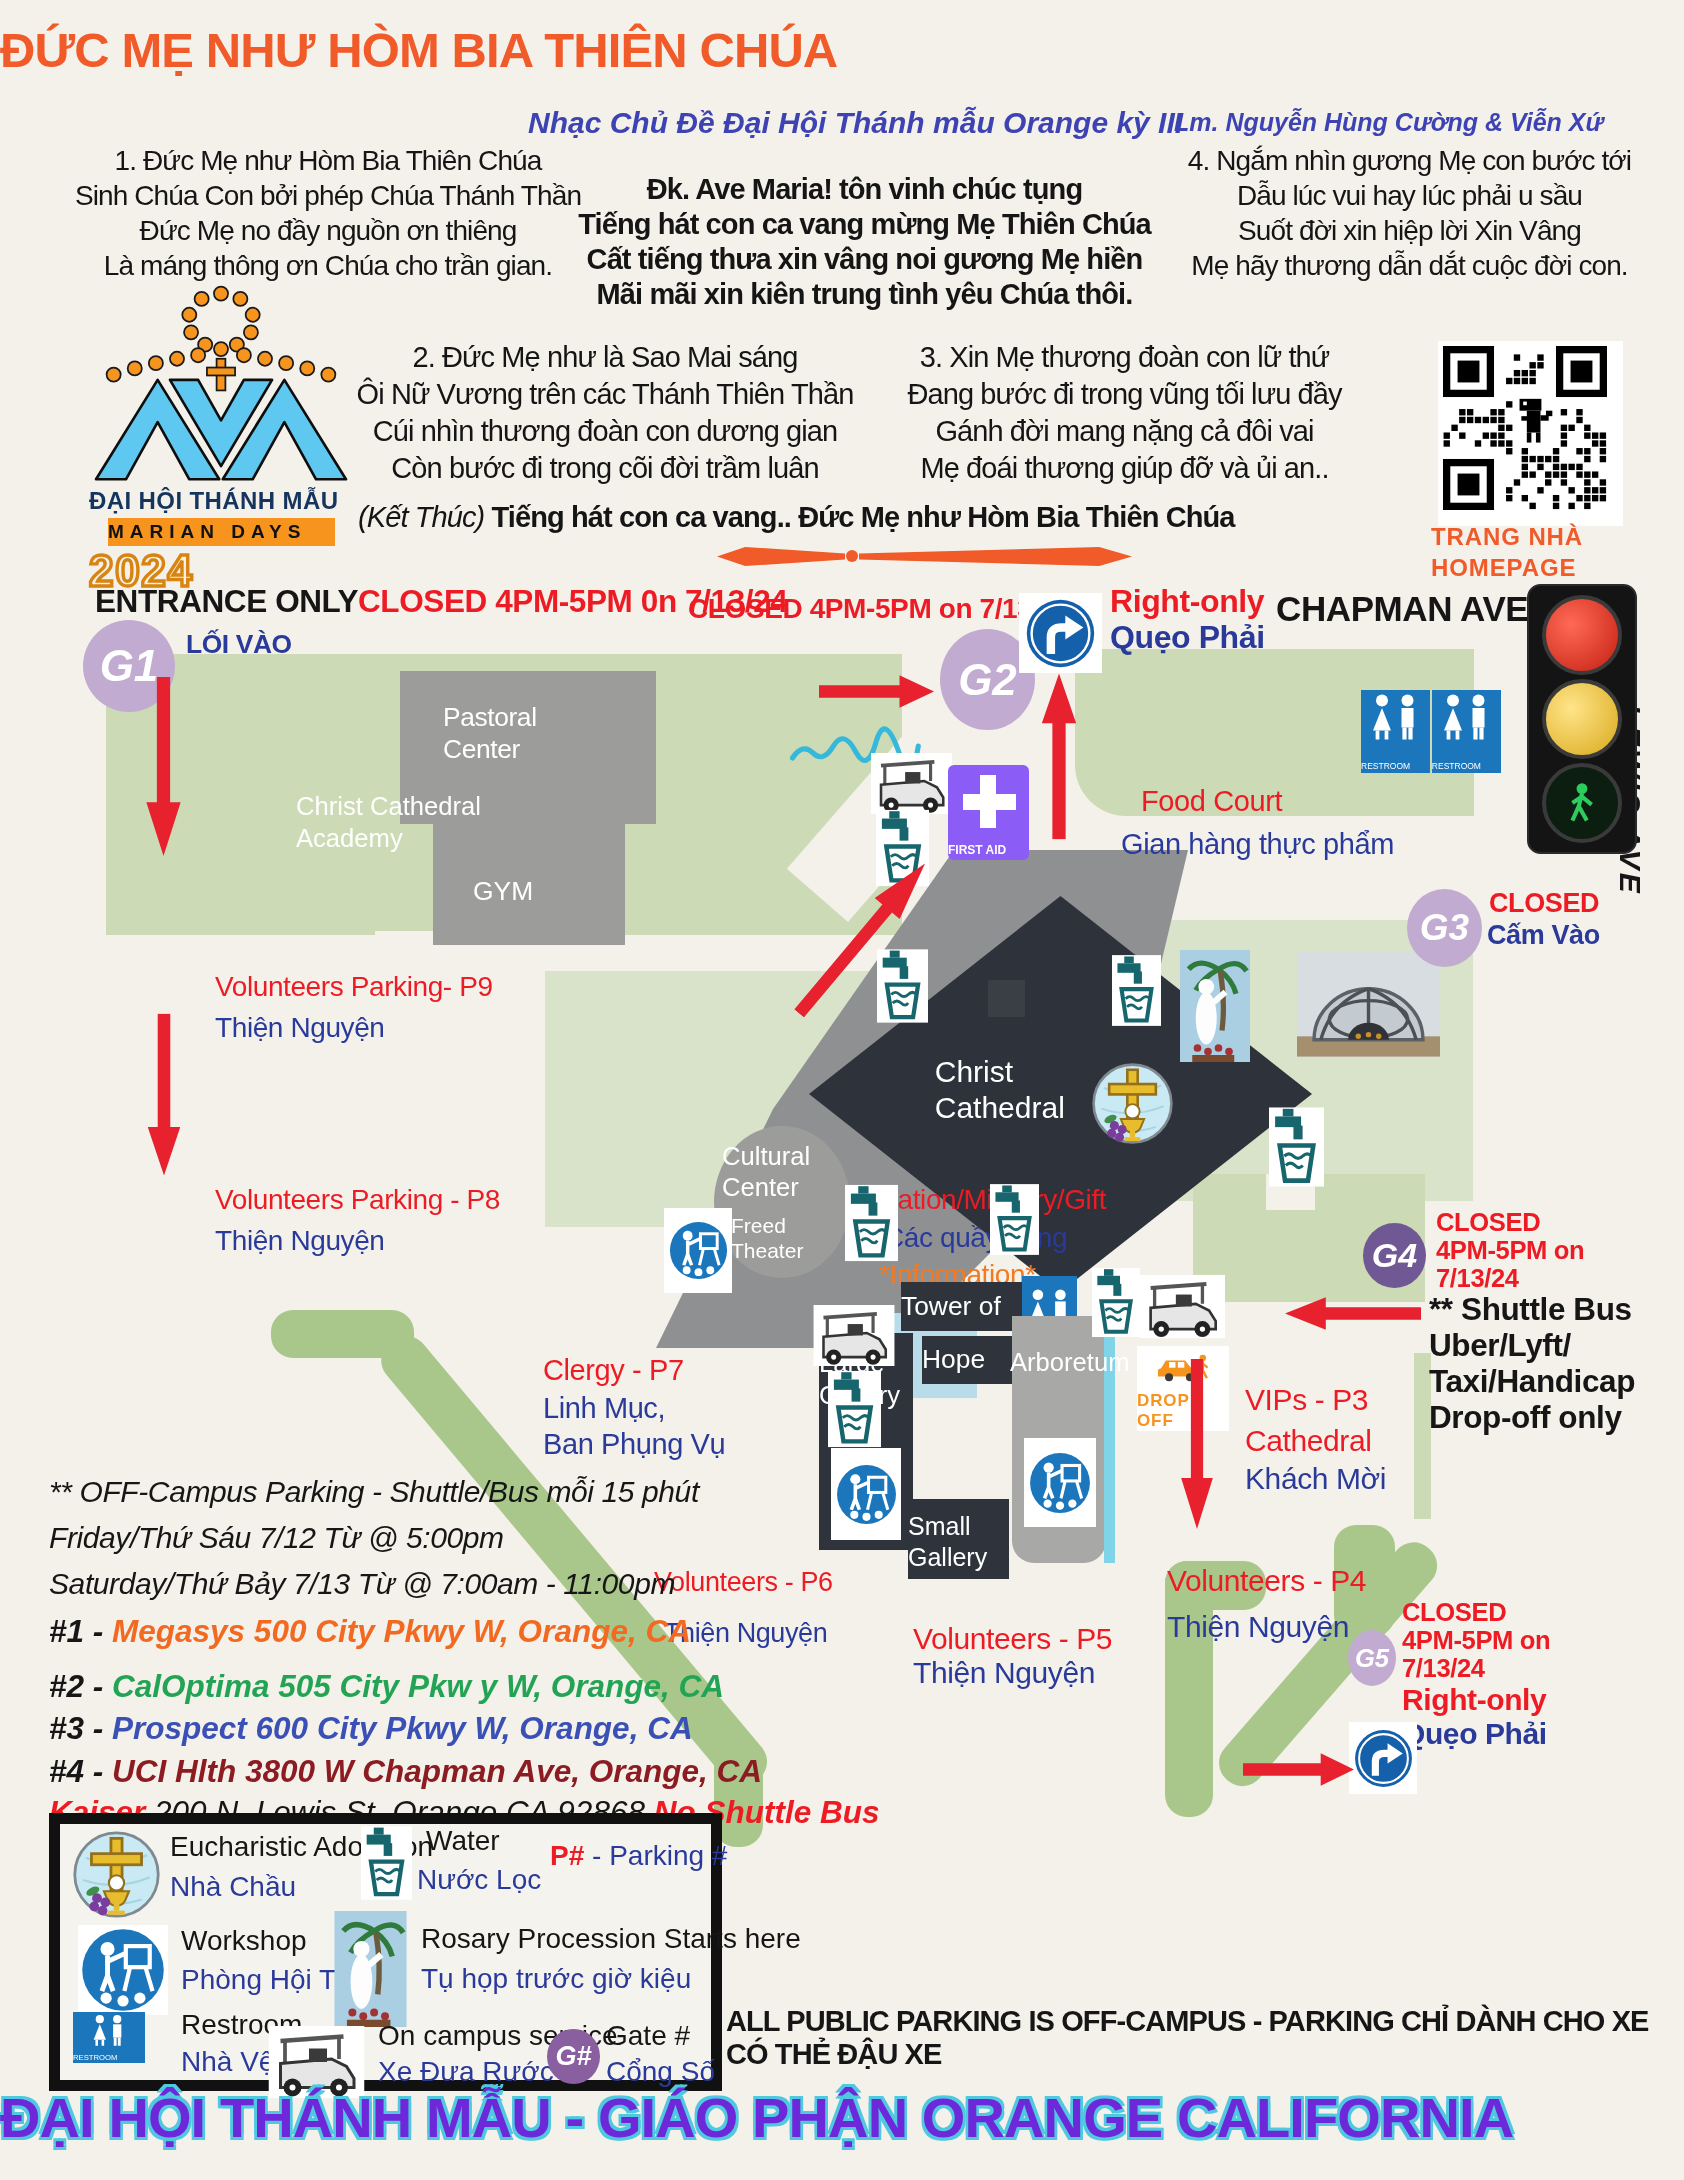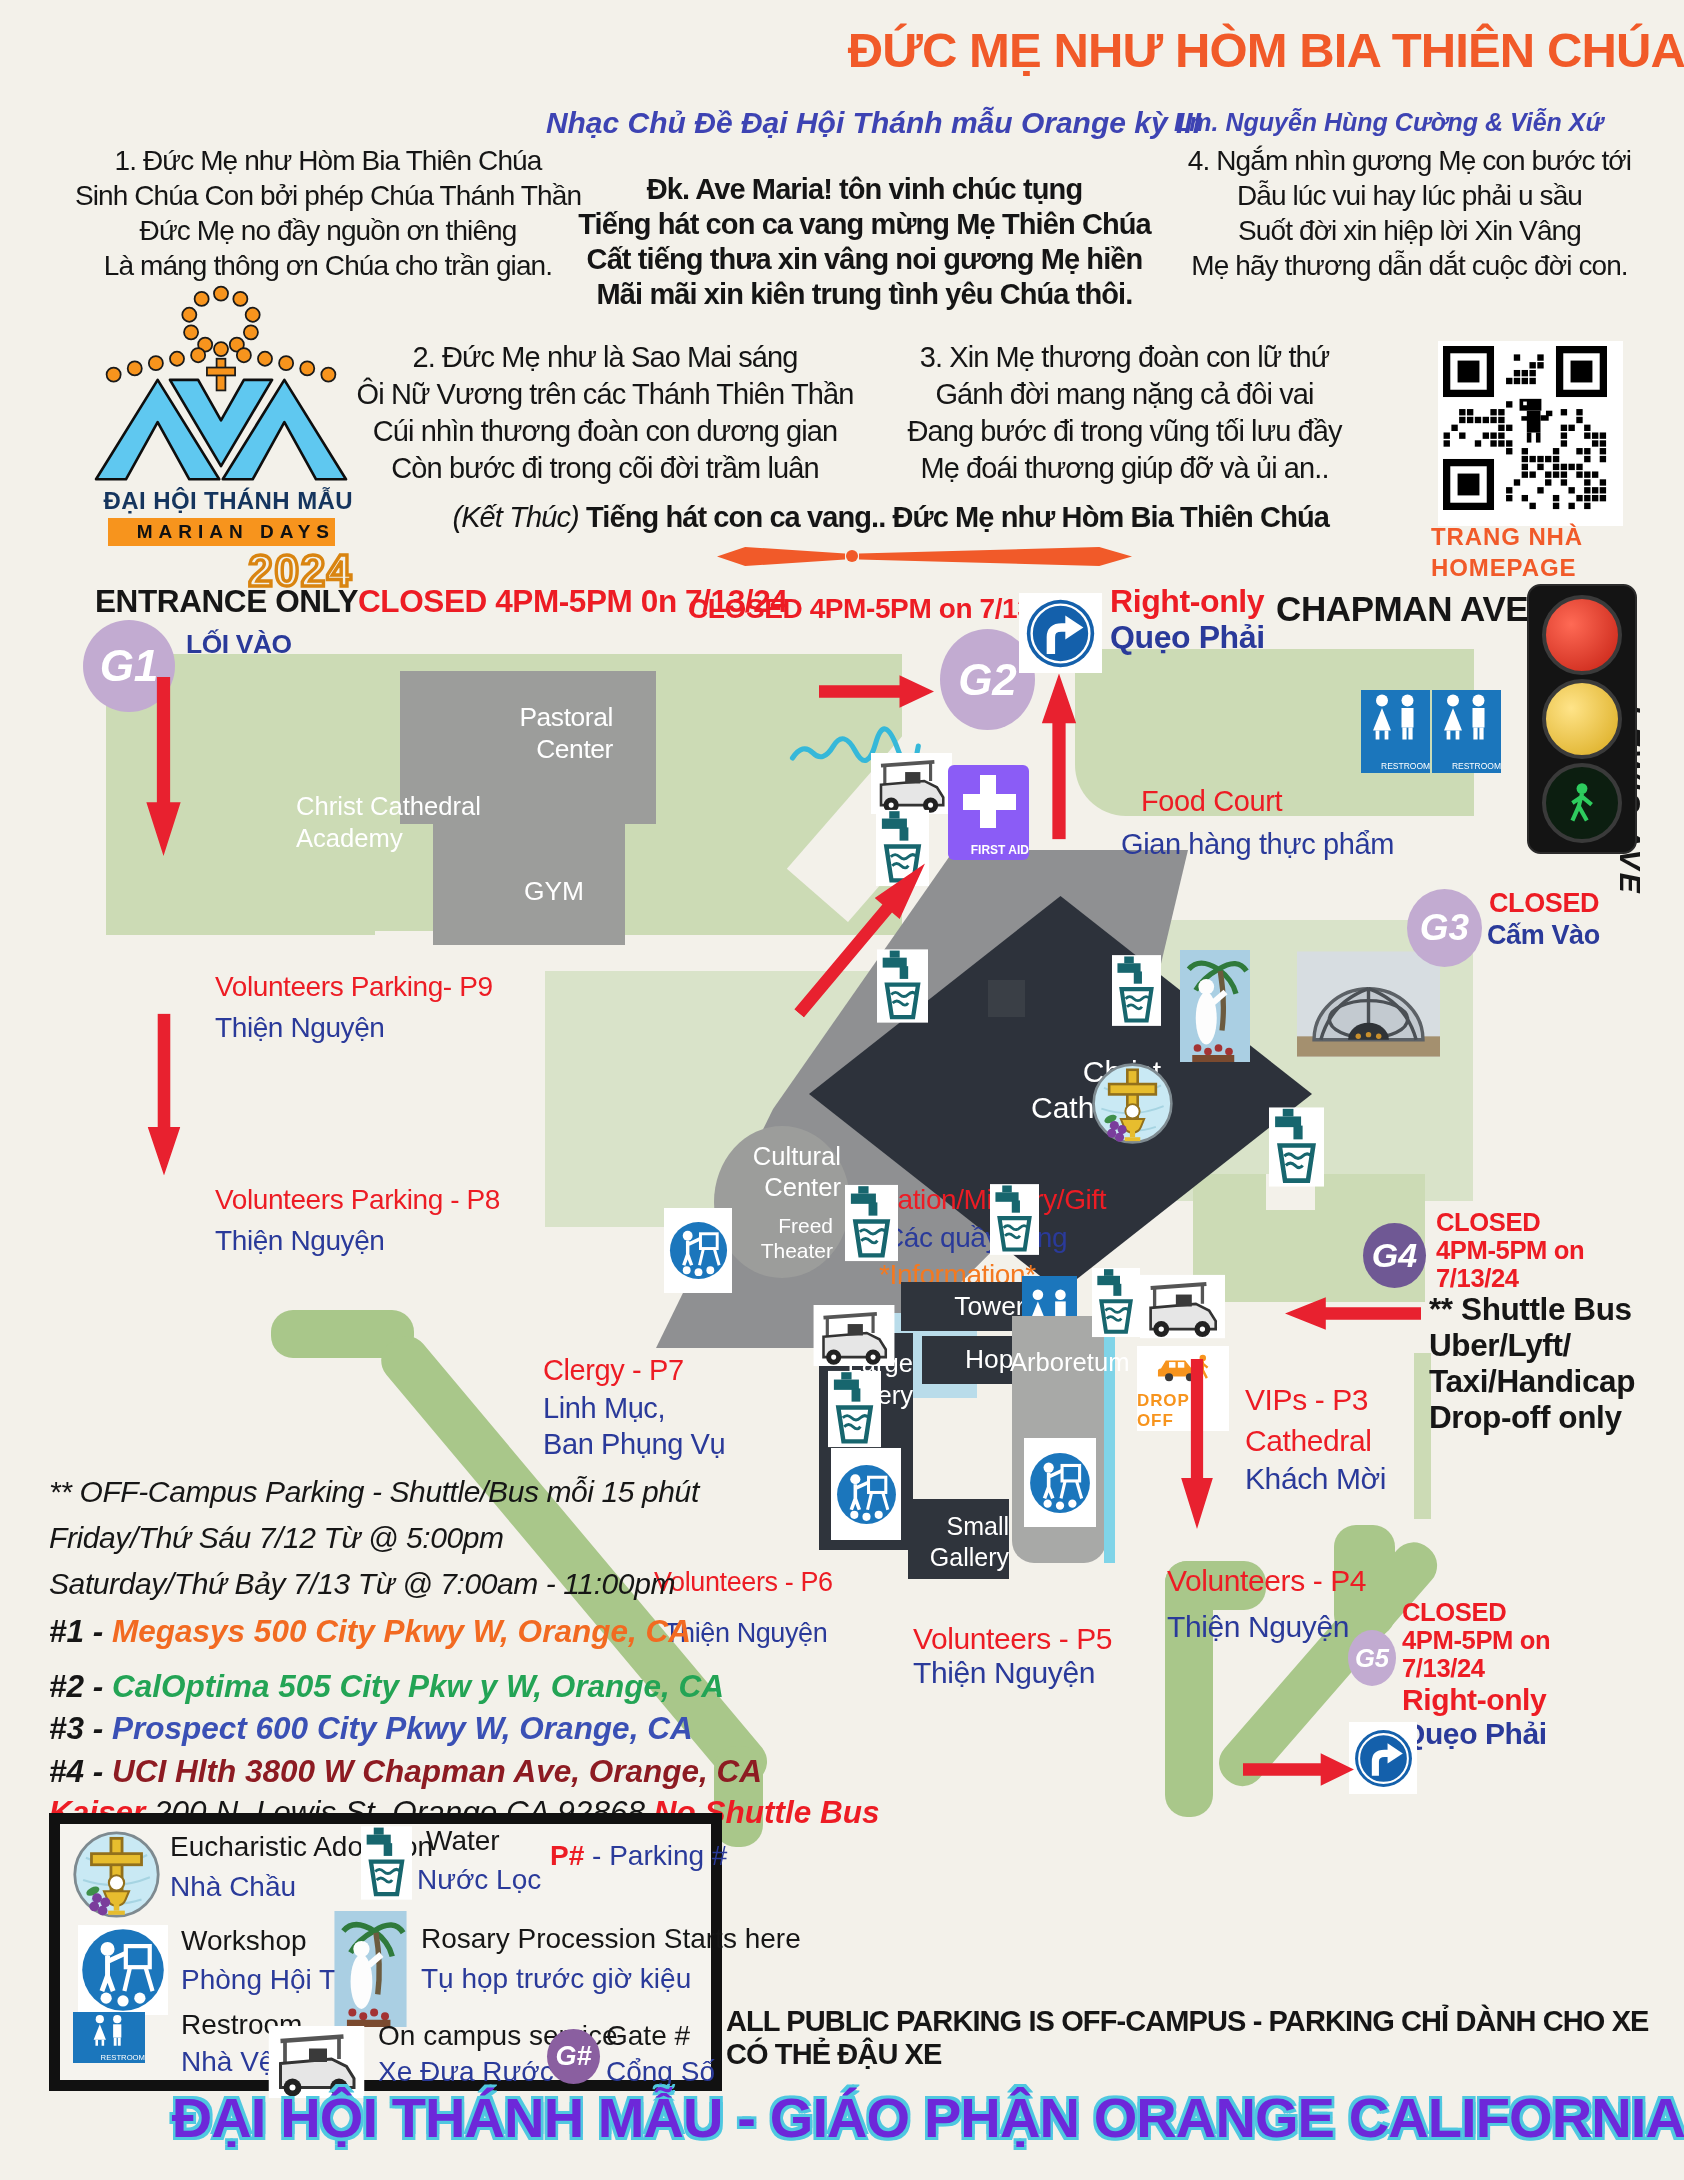--- a/index.html
+++ b/index.html
@@ -1,19 +1,19 @@
 <!DOCTYPE html>
 <html style="font-size:13.6px"><head>
 <meta charset="utf-8">
 <style>
   html,body{margin:0;padding:0;}
   body{font-family:"Liberation Sans",sans-serif;background:#e8e6df;}
   .page{position:relative;width:1685px;height:2181px;background:#f3f1ea;overflow:hidden;}
   .abs{position:absolute;}
-  .ctr{text-align:right;}
+  .ctr{text-align:left;}
   .r{color:#ed1c24;}
   .b{color:#2a3a9a;}
   .o{color:#f47920;}
   .blk{color:#161616;}
   .bold{font-weight:bold;}
   .it{font-style:italic;}
   .lyr{font-size:28px;line-height:35px;letter-spacing:-0.9px;color:#151515;text-align:center;}
   .lyr2{font-size:29px;line-height:37px;letter-spacing:-0.9px;color:#151515;text-align:center;}
   .chorus{font-size:29px;line-height:35px;font-weight:bold;letter-spacing:-0.9px;color:#151515;text-align:center;}
   .maplabel{font-weight:bold;letter-spacing:-0.4px;white-space:nowrap;}
@@ -167,22 +167,22 @@
     <div>Mẹ hãy thương dẫn dắt cuộc đời con.</div>
   </div>
   <div class="abs lyr2" style="left:328px;top:339px;width:554px">
     <div>2. Đức Mẹ như là Sao Mai sáng</div>
     <div>Ôi Nữ Vương trên các Thánh Thiên Thần</div>
     <div>Cúi nhìn thương đoàn con dương gian</div>
     <div>Còn bước đi trong cõi đời trầm luân</div>
   </div>
   <div class="abs lyr2" style="left:852px;top:339px;width:545px">
     <div>3. Xin Mẹ thương đoàn con lữ thứ</div>
+    <div>Đang bước đi trong vũng tối lưu đầy</div>
     <div>Gánh đời mang nặng cả đôi vai</div>
-    <div>Đang bước đi trong vũng tối lưu đầy</div>
     <div>Mẹ đoái thương giúp đỡ và ủi an..</div>
   </div>
   <div class="abs ctr" style="left:358px;top:501px;width:971px;font-size:29px;letter-spacing:-0.9px;color:#151515">
     <span class="it">(Kết Thúc) </span><span class="bold">Tiếng hát con ca vang.. Đức Mẹ như Hòm Bia Thiên Chúa</span>
   </div>
 
   <div class="abs" style="left:89px;top:281px;width:264px">
     <svg width="264" height="203" viewBox="0 0 300 230">
       <g fill="#f7941d" stroke="#1a1a1a" stroke-width="2">
         <circle cx="150" cy="14" r="8"></circle>

